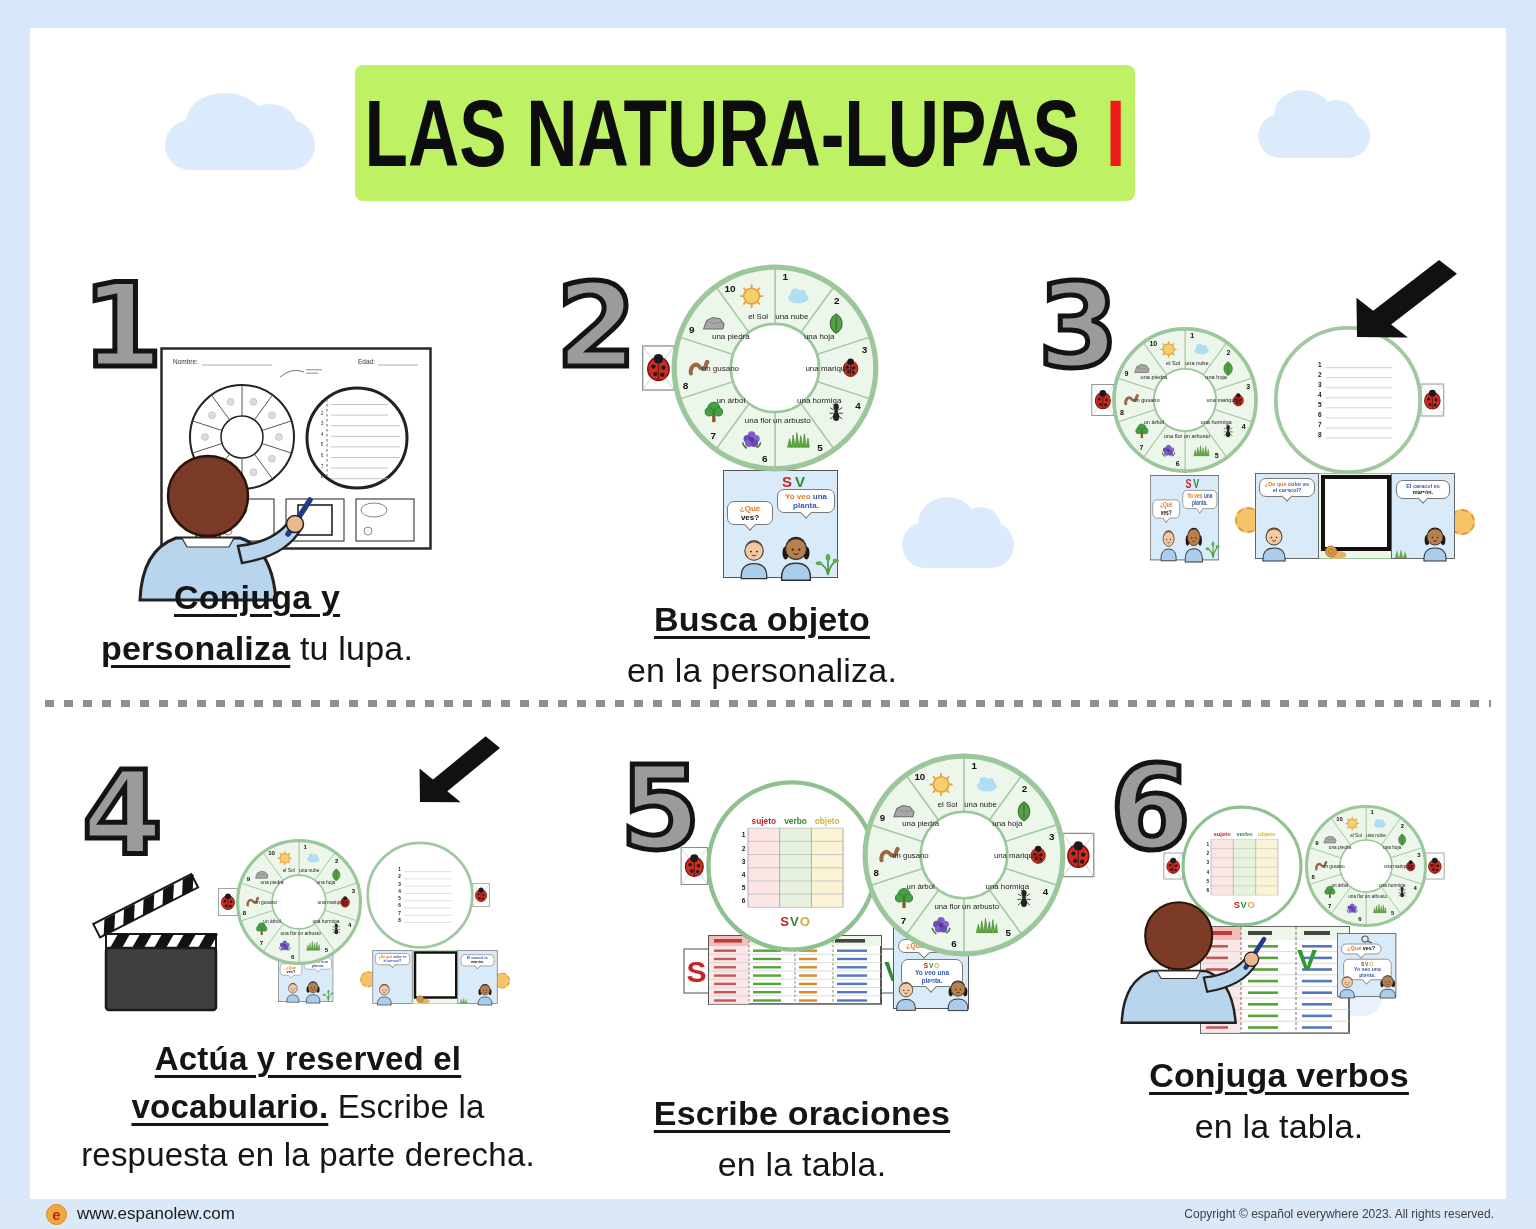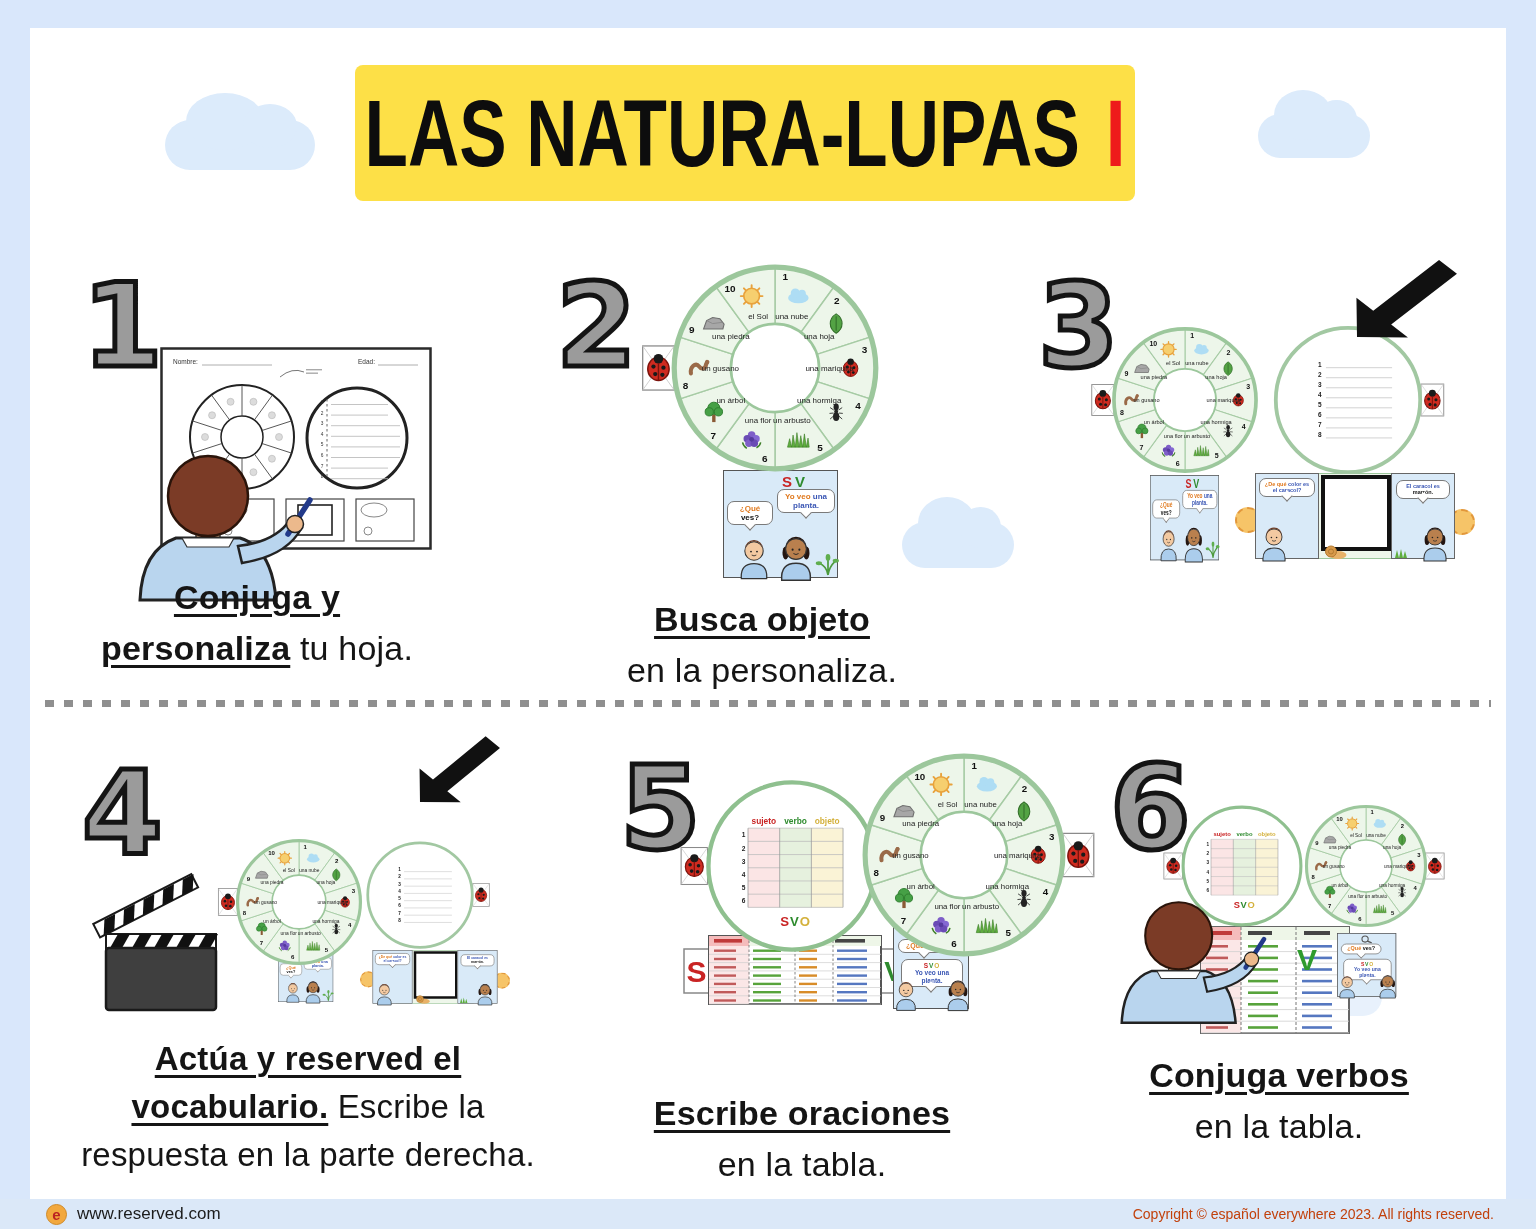--- a/index.html
+++ b/index.html
@@ -1,23 +1,23 @@
 <!DOCTYPE html>
 <html><head>
 <meta charset="utf-8">
 <style>
   *{margin:0;padding:0;box-sizing:border-box}
   html,body{width:1536px;height:1229px}
   body{position:relative;background:#d9e7fb;font-family:"Liberation Sans",sans-serif;overflow:hidden;color:#111}
   .content{position:absolute;left:30px;top:28px;width:1476px;height:1171px;background:#ffffff}
   .footer{position:absolute;left:0;top:1199px;width:1536px;height:30px;background:#dbe8f8;display:flex;align-items:center;justify-content:space-between;padding:0 42px 0 46px}
   .footer-left{display:flex;align-items:center;gap:10px;font-size:17px;color:#1c1c1c}
-  .footer-right{font-size:14px;color:#c2410c}
+  .footer-right{font-size:12px;color:#404040}
   .logo{width:21px;height:21px;border-radius:50%;background:#f2a83e;border:1px solid #cf8a28;color:#bb2222;font-weight:900;font-size:15px;display:flex;align-items:center;justify-content:center;line-height:1}
-  .title-banner{position:absolute;left:325px;top:37px;width:780px;height:136px;background:#fde047;border-radius:8px;display:flex;align-items:center;justify-content:center;gap:26px}
+  .title-banner{position:absolute;left:325px;top:37px;width:780px;height:136px;background:#bef264;border-radius:8px;display:flex;align-items:center;justify-content:center;gap:26px}
   .title-text{font-size:71px;font-weight:900;letter-spacing:0;white-space:nowrap;transform:scaleY(1.32);color:#0d0d0d}
   .title-numeral{font-size:71px;font-weight:900;transform:scaleY(1.32);color:#ee1b1b}
   .cloud{position:absolute;border-radius:999px;background:#dcebfb}
   .cloud::before{content:"";position:absolute;width:52%;height:115%;background:inherit;border-radius:50%;left:14%;top:-55%}
   .cloud::after{content:"";position:absolute;width:36%;height:88%;background:inherit;border-radius:50%;right:12%;top:-32%}
   .divider{position:absolute;left:15px;top:672px;width:1446px;height:7px;background:repeating-linear-gradient(90deg,#8f8f8f 0 9px,transparent 9px 19px)}
   .step-num{position:absolute;font-size:116px;font-weight:900;line-height:1;color:#9b9b9b;-webkit-text-stroke:5px #141414;font-family:"DejaVu Sans",sans-serif}
   .caption{position:absolute;text-align:center;font-size:34px;line-height:1.5;color:#151515;letter-spacing:.2px}
   .caption.small{font-size:33px;line-height:1.45}
   .cap-bold{font-weight:bold;text-decoration:underline;text-decoration-thickness:3px;text-underline-offset:5px}
@@ -1277,26 +1277,26 @@
   <rect x="76" y="78" width="24" height="12" fill="#ecb98c" stroke="#333" stroke-width="1.4"></rect>
   <path d="M20,150 Q22,100 56,88 L120,88 Q152,98 156,150 Z" fill="#b9d5ee" stroke="#222" stroke-width="3"></path>
   <path d="M62,88 L114,88 L109,97 L67,97 Z" fill="#fff" stroke="#333" stroke-width="1.2"></path>
   <path d="M118,96 Q155,92 170,70 L181,79 Q166,106 122,113 Z" fill="#b9d5ee" stroke="#222" stroke-width="2.5"></path>
   <circle cx="88" cy="46" r="40" fill="#7b3b26" stroke="#2a140a" stroke-width="2.5"></circle>
   <path d="M168,84 L190,50" stroke="#223a8a" stroke-width="5.5" stroke-linecap="round"></path>
   <circ le=""></circ>
         <circle cx="175" cy="74" r="8.5" fill="#ecb98c" stroke="#222" stroke-width="1.5"></circle>
       </svg></div>
 
-  <p class="caption" style="left:-3px;top:544px;width:460px"><span class="cap-bold">Conjuga y</span><br><span class="cap-bold">personaliza</span><span> tu hoja.</span></p>
+  <p class="caption" style="left:-3px;top:544px;width:460px"><span class="cap-bold">Conjuga y</span><br><span class="cap-bold">personaliza</span><span> tu lupa.</span></p>
   <p class="caption" style="left:502px;top:566px;width:460px"><span class="cap-bold">Busca objeto</span><br><span>en la personaliza.</span></p>
   <p class="caption small" style="left:18px;top:1007px;width:520px"><span class="cap-bold">Actúa y reserved el</span><br><span class="cap-bold">vocabulario.</span><span> Escribe la</span><br><span>respuesta en la parte derecha.</span></p>
   <p class="caption" style="left:542px;top:1060px;width:460px"><span class="cap-bold">Escribe oraciones</span><br><span>en la tabla.</span></p>
   <p class="caption" style="left:1019px;top:1022px;width:460px"><span class="cap-bold">Conjuga verbos</span><br><span>en la tabla.</span></p>
 </div>
 
 <div class="footer">
   <div class="footer-left">
     <span class="logo">e</span>
-    <span>www.reserved.com</span>
+    <span>www.espanolew.com</span>
   </div>
   <div class="footer-right">Copyright © español everywhere 2023. All rights reserved.</div>
 </div>
 
 </body></html>

